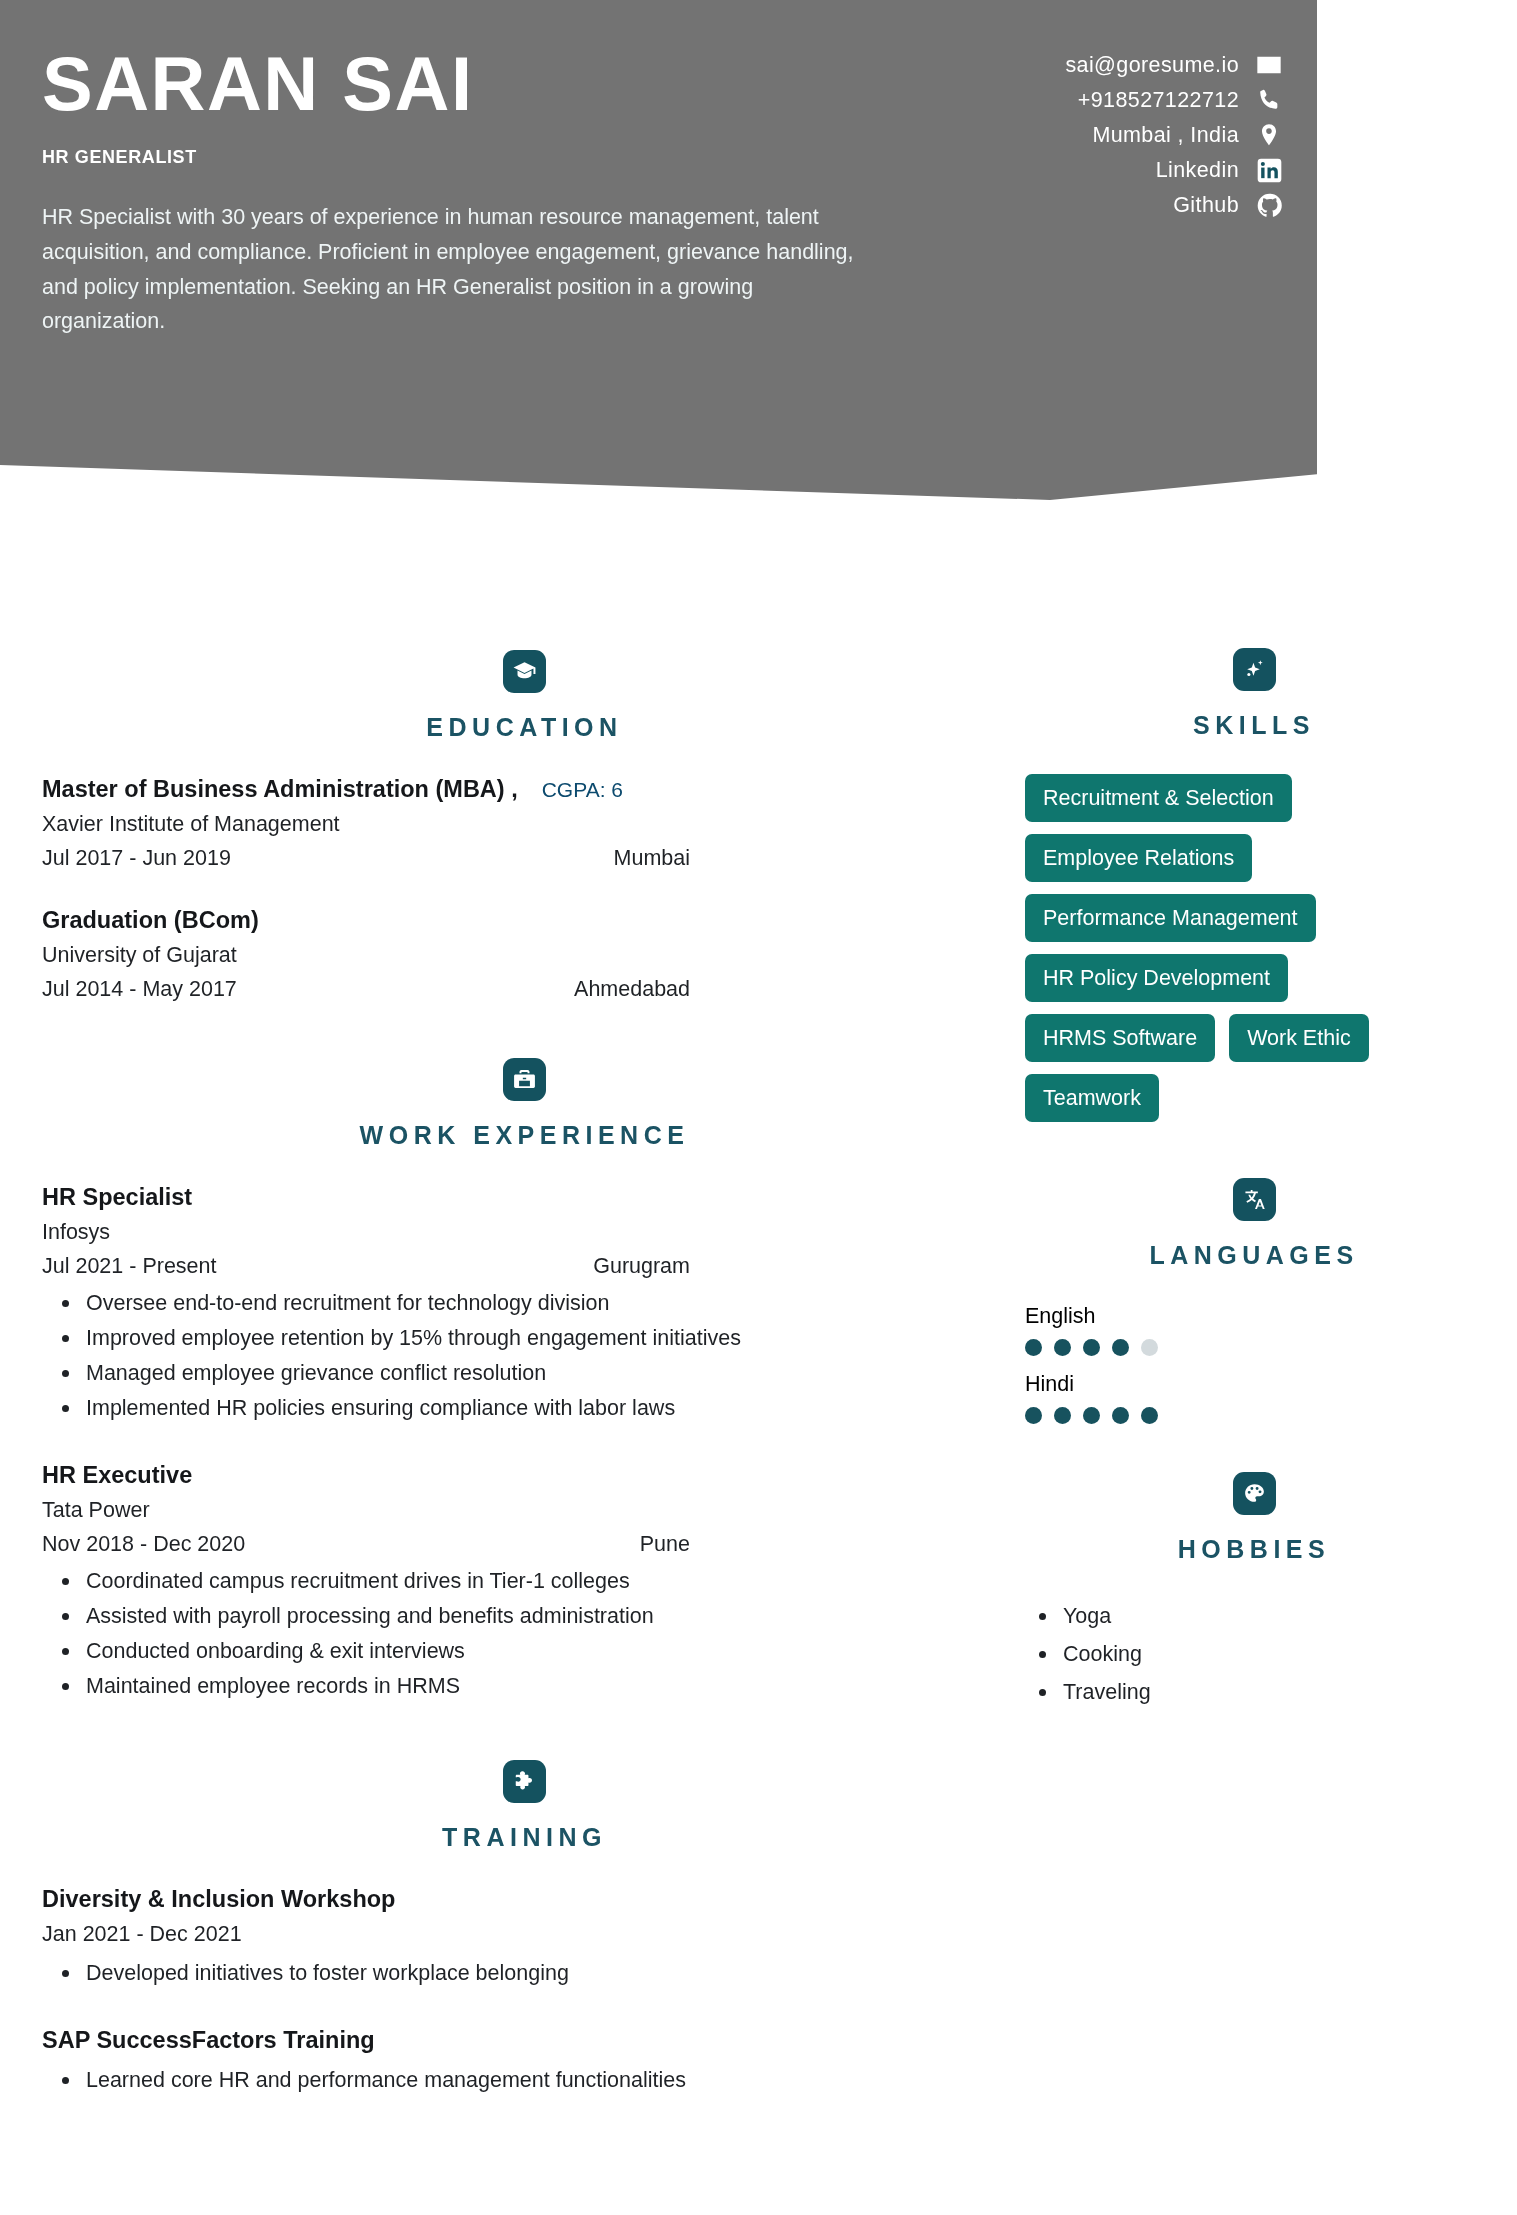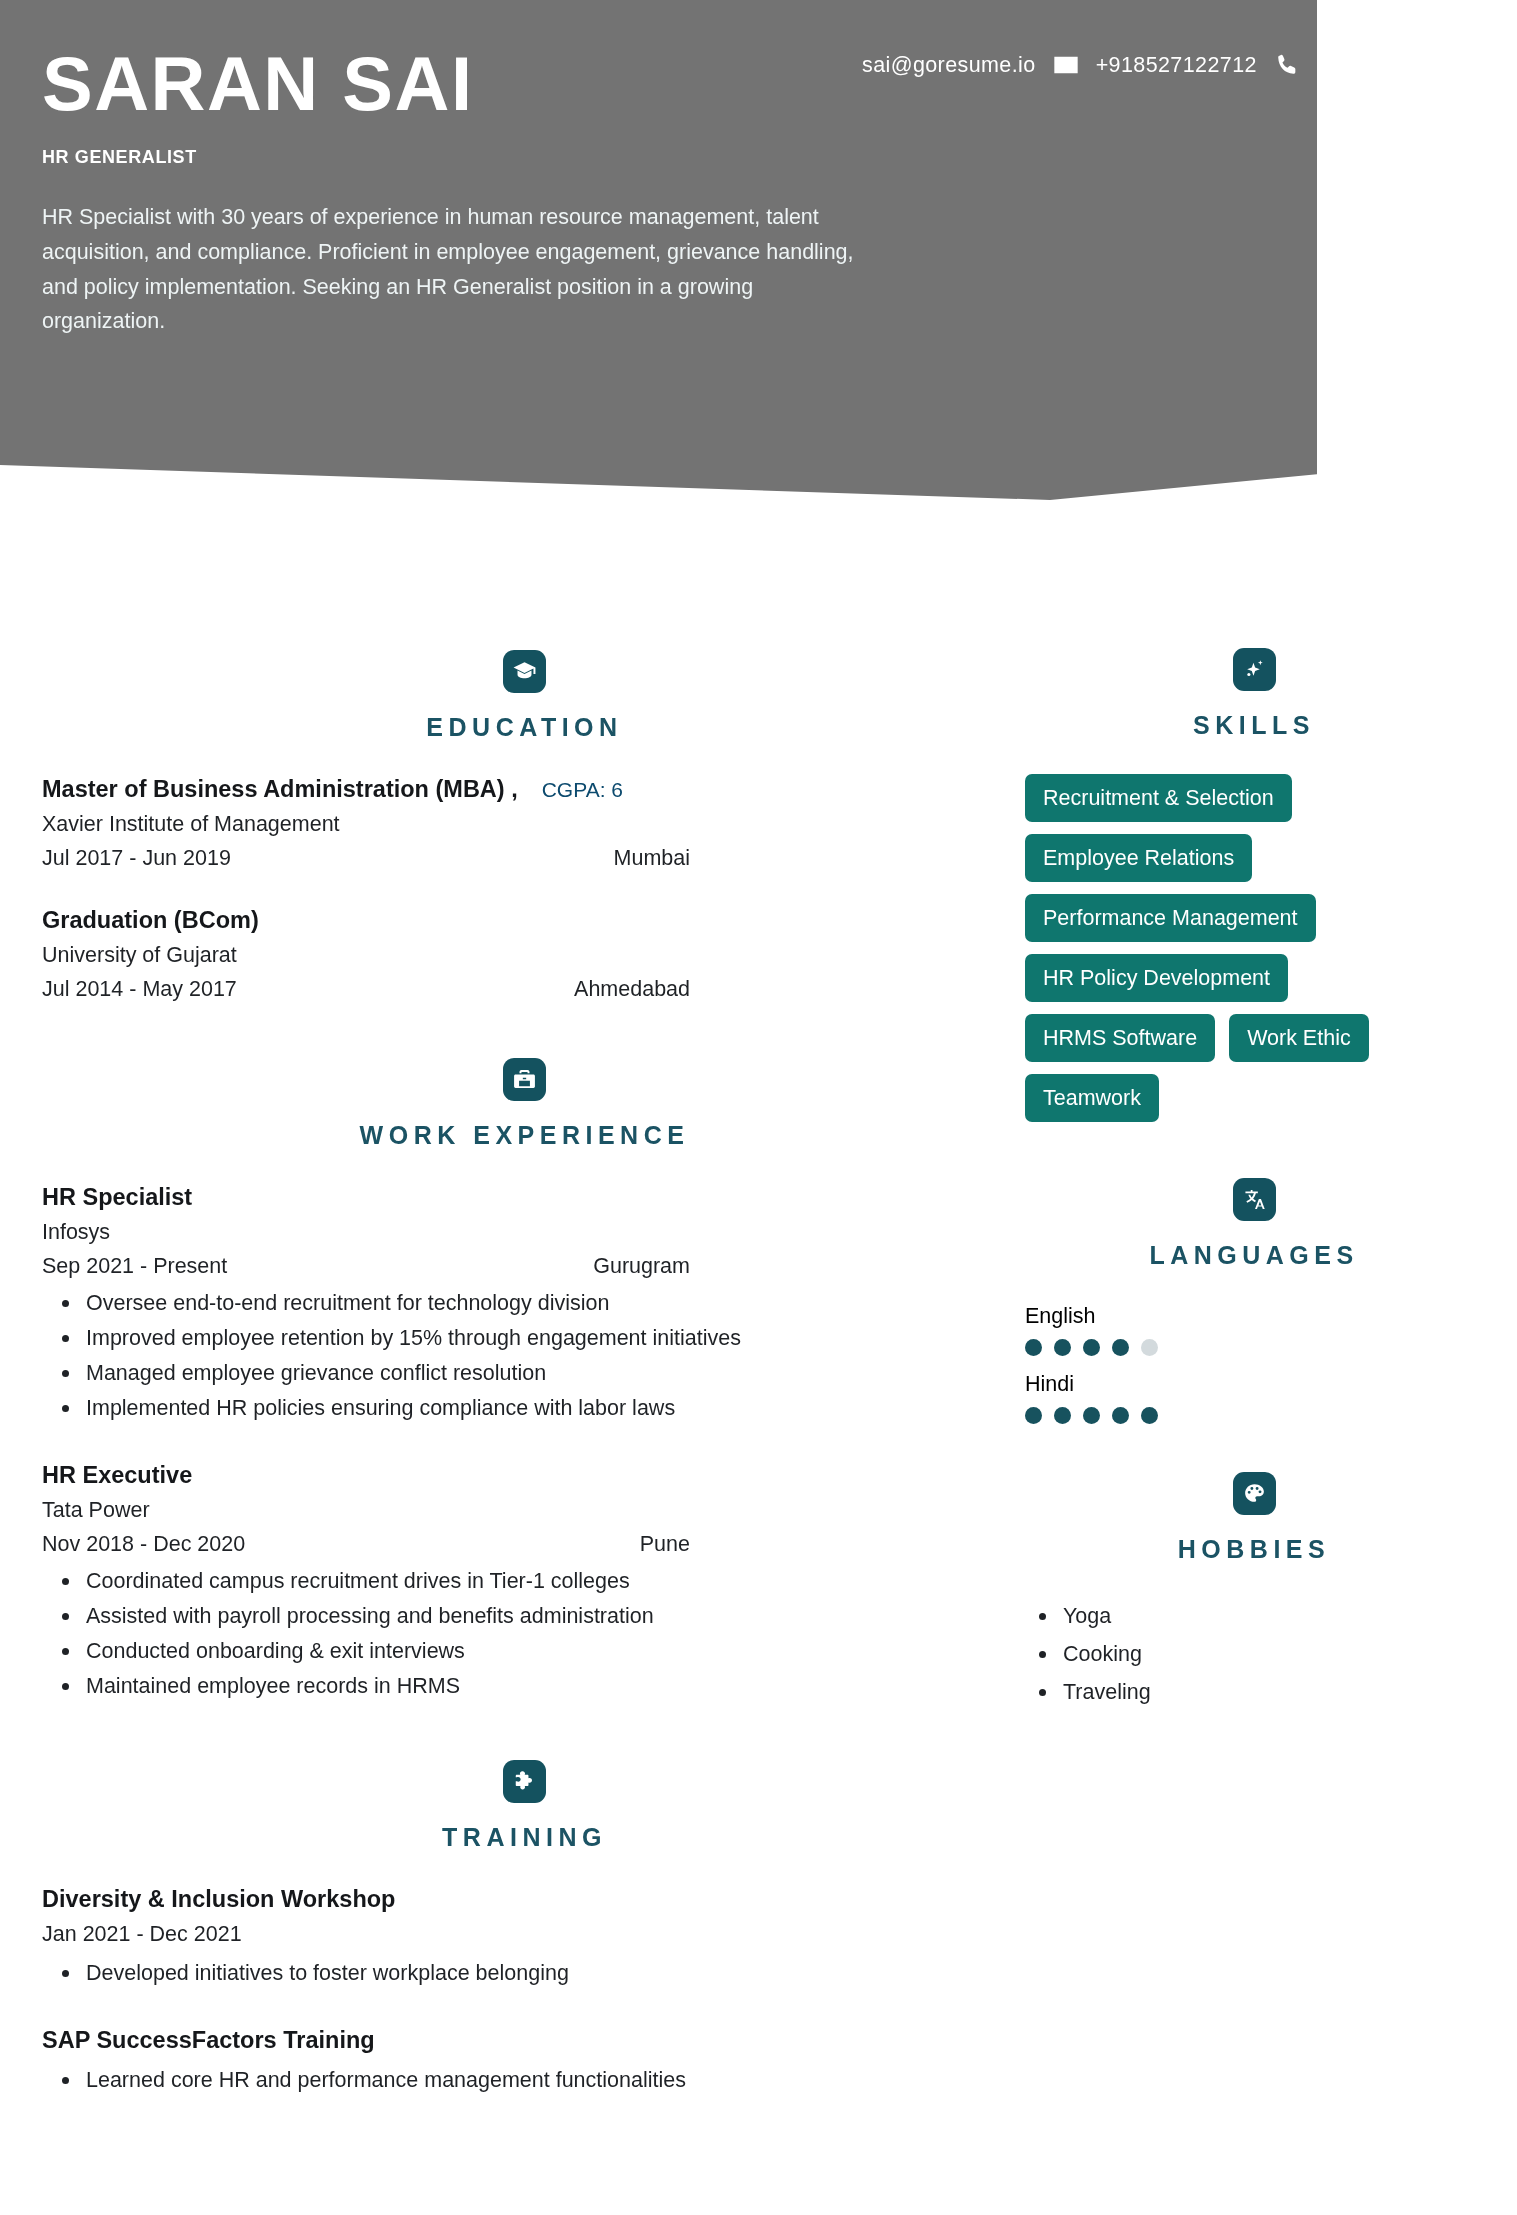--- a/index.html
+++ b/index.html
@@ -60,21 +60,22 @@
     margin-top: 32px;
     font-size: 21.5px;
     line-height: 1.62;
     color: #eef4f5;
     width: 820px;
   }
 
   
   .contact-col {
     display: flex;
-    gap: 16px;
+    flex-direction: column;
+    gap: 1px;
     padding-top: 8px;
     min-width: 260px;
   }
 
   .contact-row {
     display: flex;
     align-items: center;
     justify-content: flex-end;
     gap: 16px;
     height: 34px;
@@ -365,21 +366,21 @@
           </span>
           <span class="sec-title">WORK EXPERIENCE</span>
         </div>
 
         <div class="entry">
           <div class="entry-title-row">
             <span class="entry-title">HR Specialist</span>
           </div>
           <div class="entry-org">Infosys</div>
           <div class="entry-meta">
-            <span>Sep 2021 - Present</span>
+            <span>Jul 2021 - Present</span>
             <span class="entry-loc">Gurugram</span>
           </div>
           <ul class="bullets">
             <li>Oversee end-to-end recruitment for technology division</li>
             <li>Improved employee retention by 15% through engagement initiatives</li>
             <li>Managed employee grievance conflict resolution</li>
             <li>Implemented HR policies ensuring compliance with labor laws</li>
           </ul>
         </div>
 

